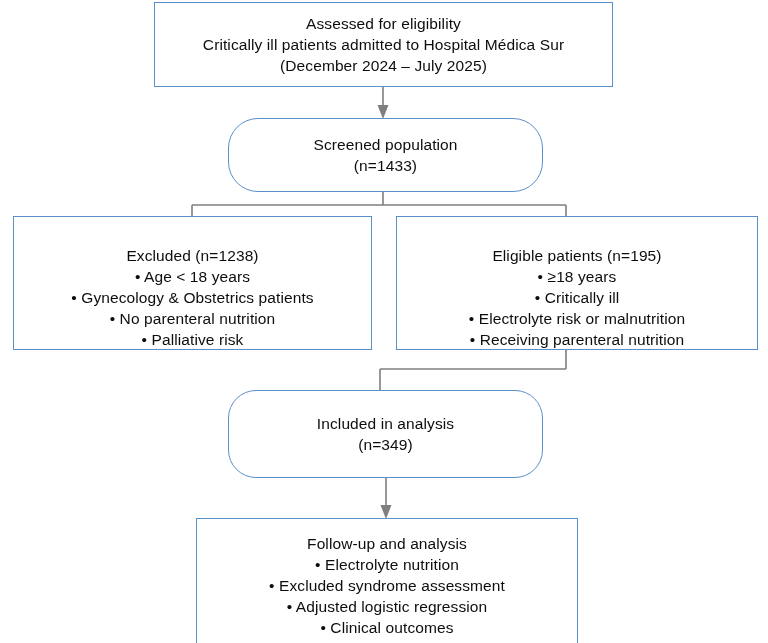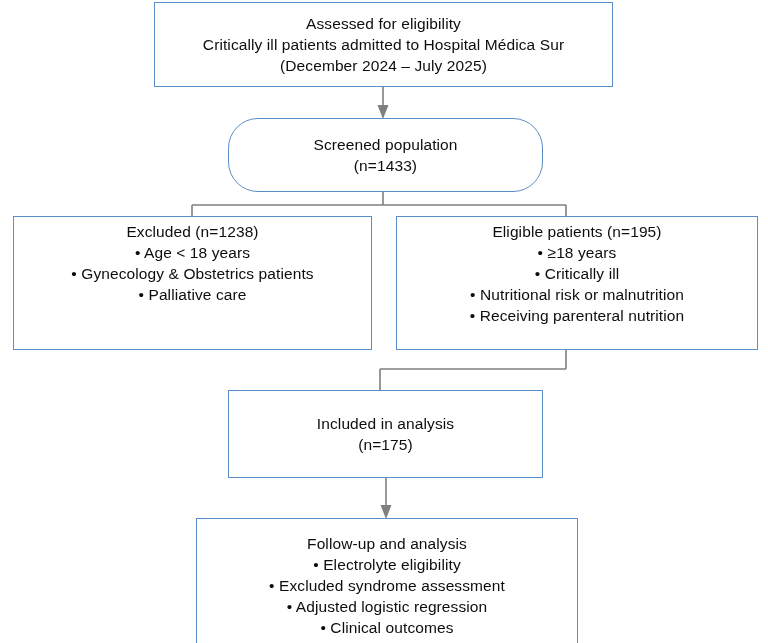--- a/index.html
+++ b/index.html
@@ -35,21 +35,21 @@
   .node .line {
     display: block;
     font-size: 15.5px;
     line-height: 1.36;
     letter-spacing: 0.1px;
     white-space: nowrap;
     color: #0d0d0d;
   }
   .node.topaligned {
     justify-content: flex-start;
-    padding-top: 4px;
+    padding-top: 28px;
   }
   svg.connectors {
     position: absolute;
     left: 0;
     top: 0;
     width: 768px;
     height: 643px;
     z-index: 1;
     overflow: visible;
   }
@@ -102,37 +102,38 @@
 
   <div class="node" style="left:228px; top:118px; width:315px; height:74px;border-radius:30px;">
     <span class="line">Screened population</span>
     <span class="line">(n=1433)</span>
   </div>
 
   <div class="node topaligned" style="left:13px; top:216px; width:359px; height:134px;">
     <span class="line">Excluded (n=1238)</span>
     <span class="line">• Age &lt; 18 years</span>
     <span class="line">• Gynecology &amp; Obstetrics patients</span>
-    <span class="line">• Palliative care</span>
+    <span class="line">• No parenteral nutrition</span>
+    <span class="line">• Palliative risk</span>
   </div>
 
   <div class="node topaligned" style="left:396px; top:216px; width:362px; height:134px;align-items:center;">
     <span class="line">Eligible patients (n=195)</span>
     <span class="line">• ≥18 years</span>
     <span class="line">• Critically ill</span>
-    <span class="line">• Nutritional risk or malnutrition</span>
+    <span class="line">• Electrolyte risk or malnutrition</span>
     <span class="line">• Receiving parenteral nutrition</span>
   </div>
 
-  <div class="node" style="left:228px; top:390px; width:315px; height:88px;">
+  <div class="node" style="left:228px; top:390px; width:315px; height:88px;border-radius:28px;">
     <span class="line">Included in analysis</span>
-    <span class="line">(n=175)</span>
+    <span class="line">(n=349)</span>
   </div>
 
   <div class="node topaligned" style="left:196px; top:518px; width:382px; height:128px; padding-top:14px;">
     <span class="line">Follow-up and analysis</span>
-    <span class="line">• Electrolyte eligibility</span>
+    <span class="line">• Electrolyte nutrition</span>
     <span class="line">• Excluded syndrome assessment</span>
     <span class="line">• Adjusted logistic regression</span>
     <span class="line">• Clinical outcomes</span>
   </div>
 
 </div>
 
 </body></html>

